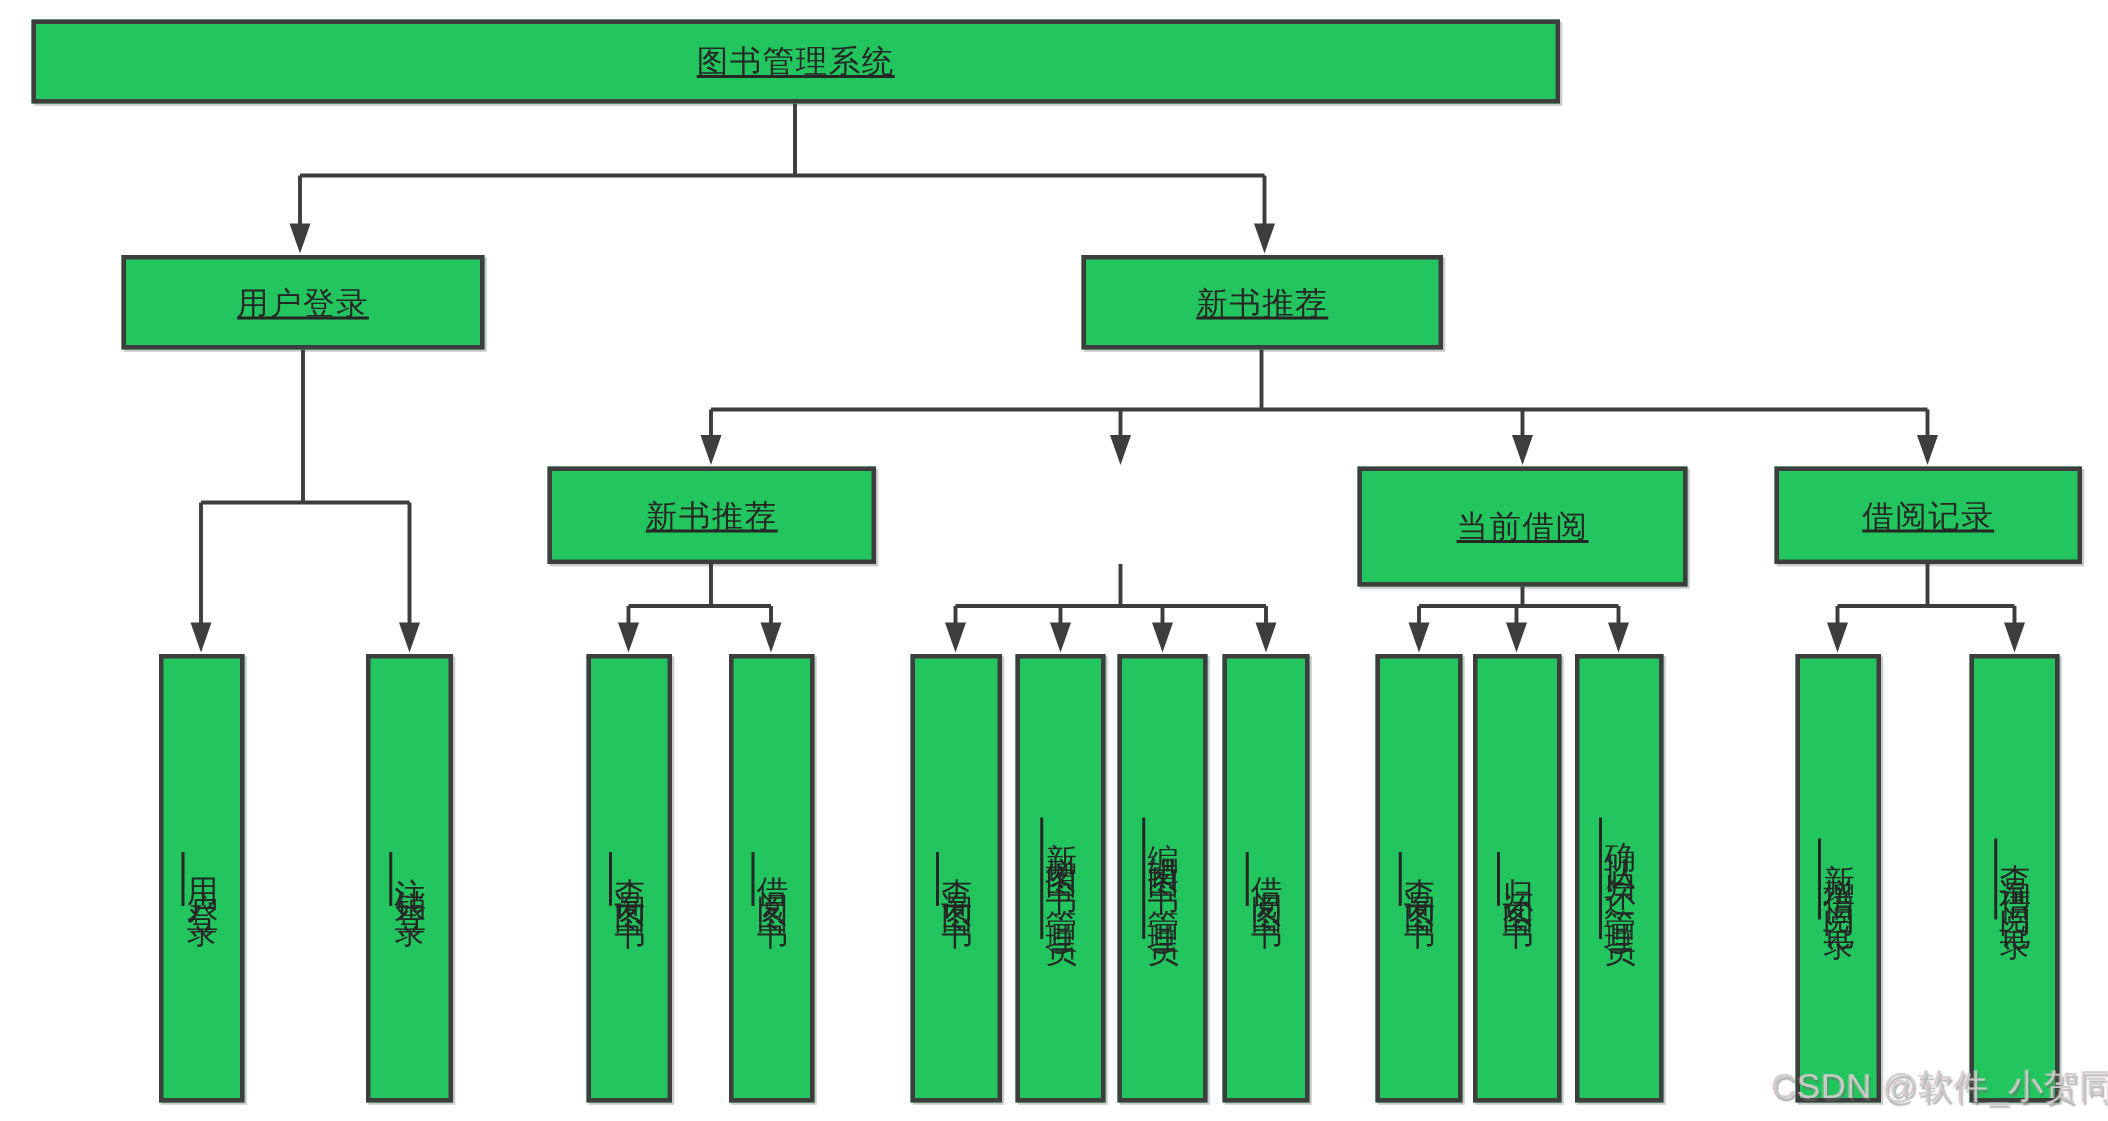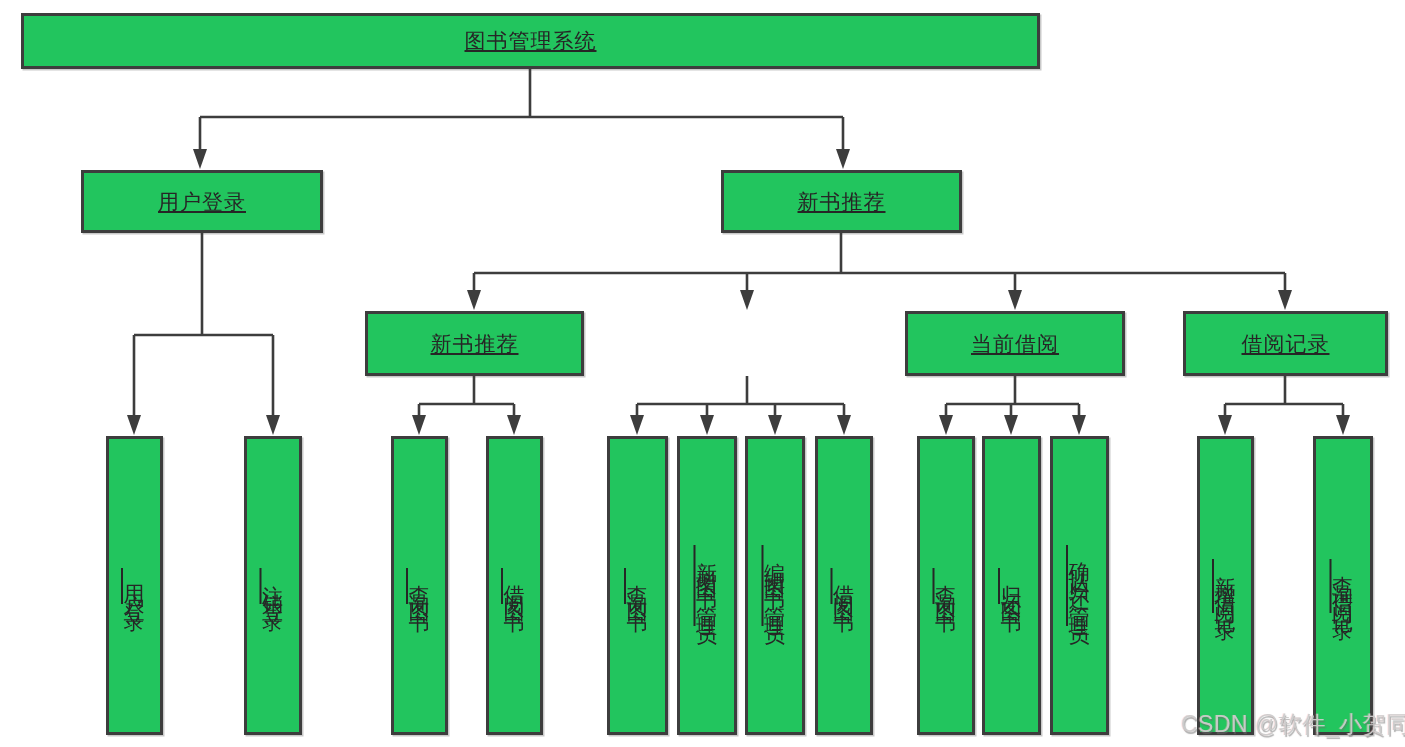--- a/index.html
+++ b/index.html
@@ -80,21 +80,21 @@
   <div class="node" style="left:81px;top:170px;width:242px;height:63px;">
     <span class="hlabel">用户登录</span>
   </div>
   <div class="node" style="left:721px;top:170px;width:241px;height:63px;">
     <span class="hlabel">新书推荐</span>
   </div>
 
   <div class="node" style="left:365px;top:311px;width:219px;height:65px;">
     <span class="hlabel">新书推荐</span>
   </div>
-  <div class="node" style="left:905px;top:311px;width:220px;height:65px;">
+  <div class="node" style="left:905px;top:311px;width:220px;height:80px;">
     <span class="hlabel">当前借阅</span>
   </div>
   <div class="node" style="left:1183px;top:311px;width:205px;height:65px;">
     <span class="hlabel">借阅记录</span>
   </div>
 
   <div class="node leaf" style="left:106px;top:436px;width:57px;height:299px;">
     <span class="vtext">用户登录</span>
   </div>
   <div class="node leaf" style="left:244px;top:436px;width:58px;height:299px;">

